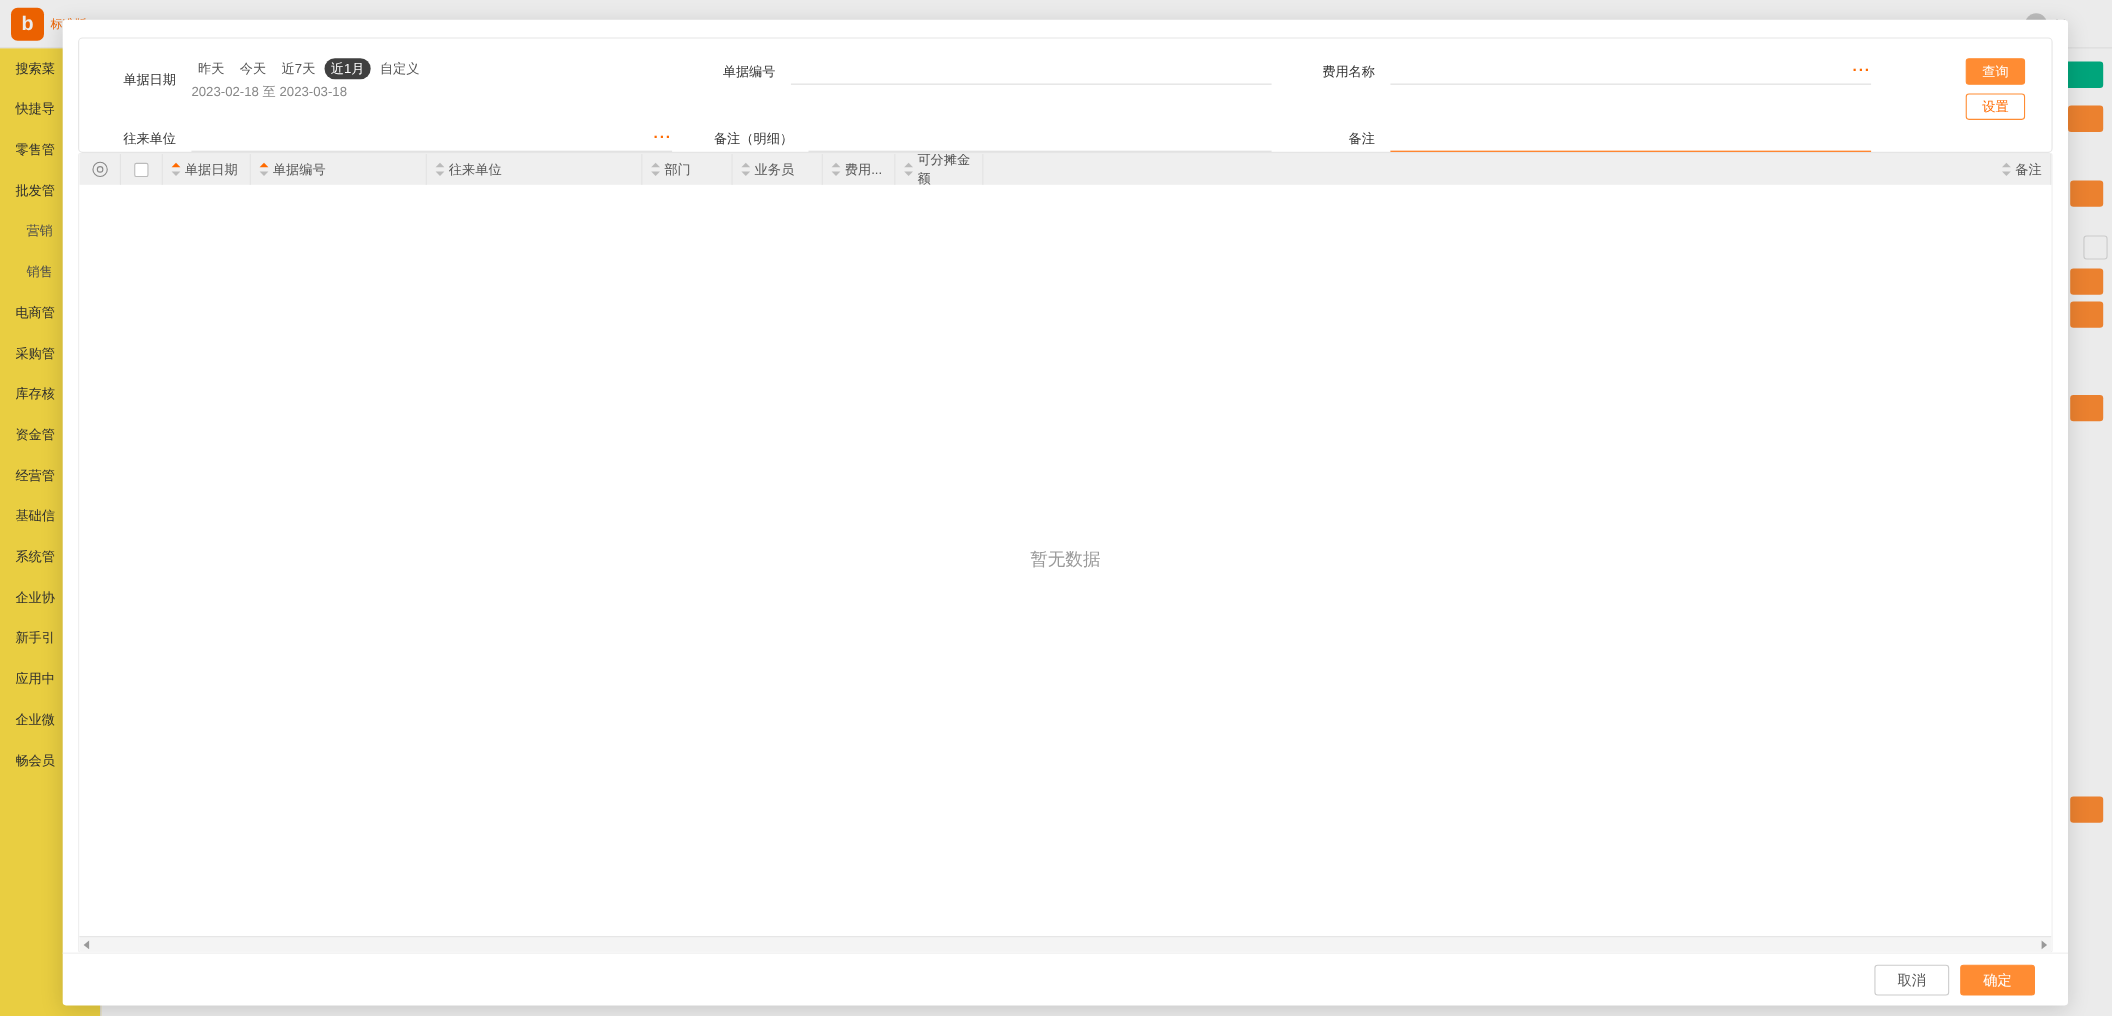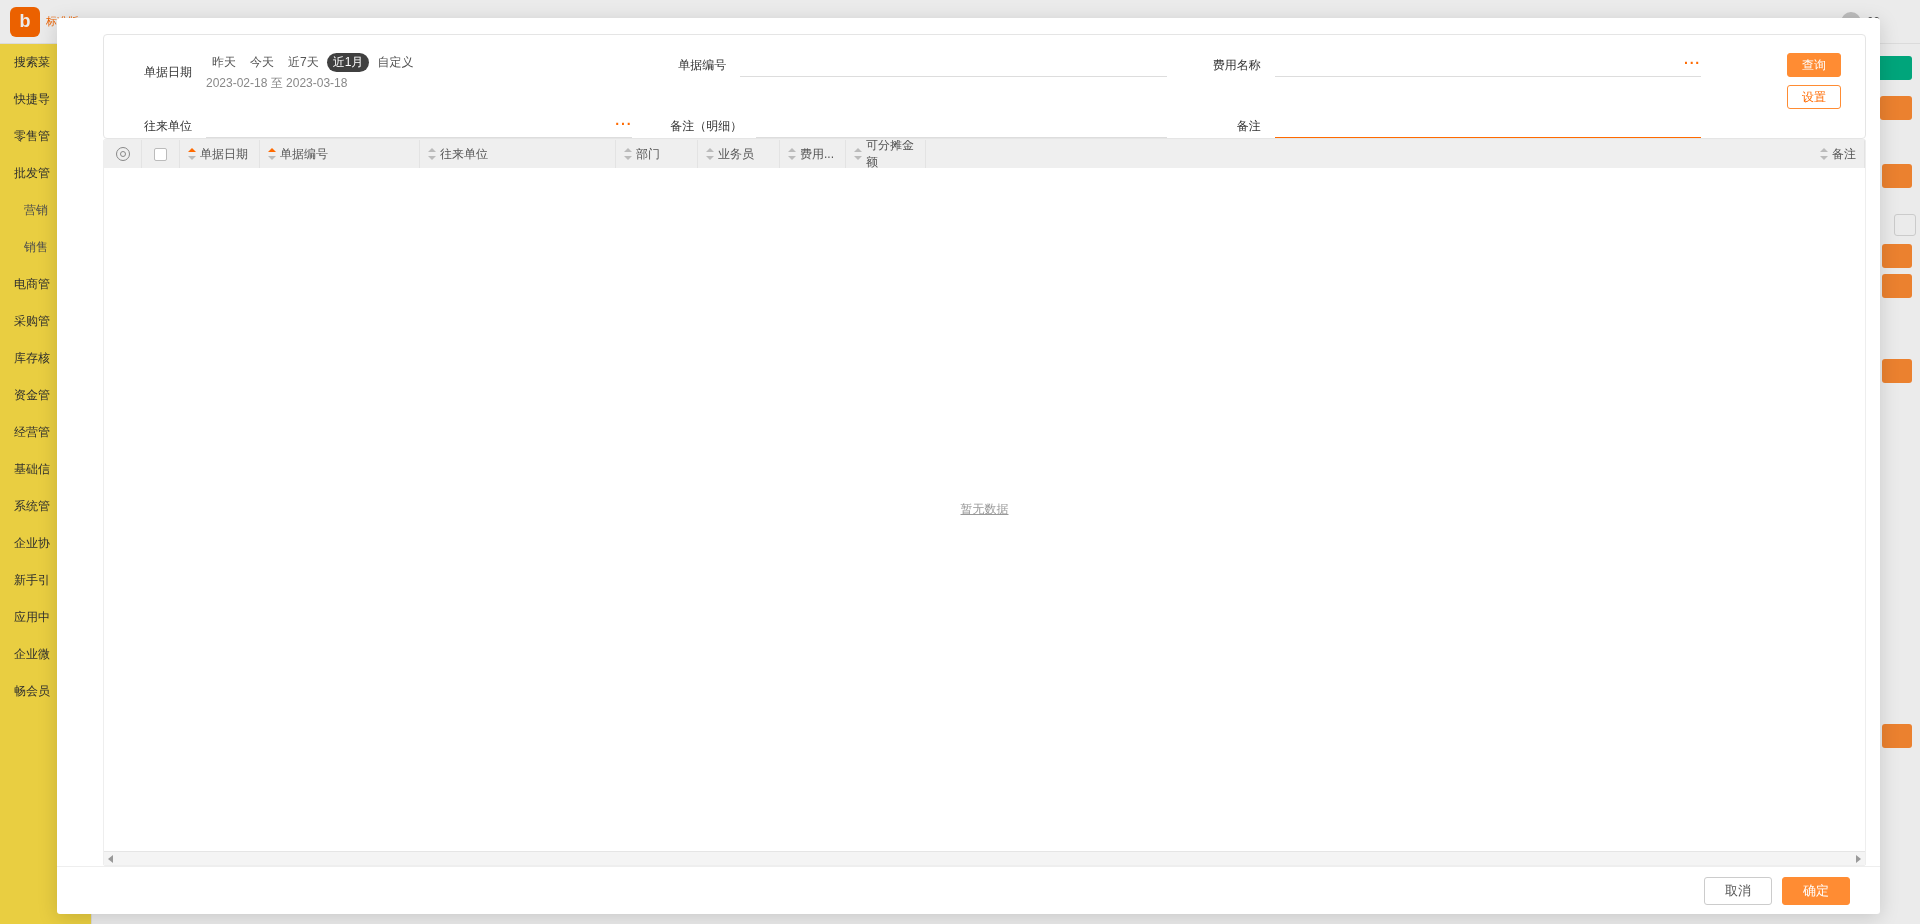--- a/index.html
+++ b/index.html
@@ -29,21 +29,21 @@
 
 
 .overlay { position: absolute; inset: 0; background: rgba(0,0,0,0.08); }
 .modal { position: absolute; left: 57px; top: 18px; right: 40px; bottom: 10px; background: #fff; border-radius: 3px; box-shadow: 0 4px 20px rgba(0,0,0,0.15); display: flex; flex-direction: column; }
 .modal-header { height: 34px; display: flex; align-items: center; justify-content: space-between; padding: 0 14px; font-size: 13px; color: #333; border-bottom: 1px solid #eee; background:#fafafa; border-radius:3px 3px 0 0;}
 .modal-close { width: 16px; height: 16px; cursor: pointer; position: relative; }
 .modal-close::before, .modal-close::after { content:""; position:absolute; left:7px; top:0; width:1.5px; height:16px; background:#666; }
 .modal-close::before { transform: rotate(45deg); }
 .modal-close::after { transform: rotate(-45deg); }
 
-.modal-body { flex: 1; padding: 16px 14px 0 14px; overflow: hidden; display:flex; flex-direction:column;margin-left:32px; }
+.modal-body { flex: 1; padding: 16px 14px 0 14px; overflow: hidden; display:flex; flex-direction:column; }
 
 .search-panel { border: 1px solid #e5e5e5; border-radius: 4px; padding: 18px 24px 0 24px; position: relative; }
 .search-grid { display: grid; grid-template-columns: 1fr 1fr 1fr 110px; column-gap: 30px; row-gap: 22px; align-items: start; }
 .field { display: flex; align-items: center; }
 .field-label { width: 64px; text-align: right; margin-right: 14px; color: #333; flex-shrink: 0; font-size: 12px; }
 .field-body { flex: 1; position: relative; }
 .underline-input { width: 100%; border: none; border-bottom: 1px solid #ddd; height: 24px; outline: none; font-size: 12px; background: transparent; }
 .underline-input.active { border-bottom-color: #ff6a00; }
 .input-more { position: absolute; right: 0; top: 2px; color: #ff6a00; font-weight: bold; letter-spacing: 1px; cursor: pointer; font-size: 14px; }
 
@@ -83,21 +83,21 @@
 .th-alloc { width: 80px; }
 .th-remark { flex: 1; justify-content: flex-end; }
 .sort-arrows { width: 8px; height: 12px; margin-right: 4px; position: relative; flex-shrink:0; }
 .sort-arrows::before { content:""; position:absolute; left:0; top:0; border-left:4px solid transparent; border-right:4px solid transparent; border-bottom:4px solid #bbb; }
 .sort-arrows::after { content:""; position:absolute; left:0; bottom:0; border-left:4px solid transparent; border-right:4px solid transparent; border-top:4px solid #bbb; }
 .sort-arrows.asc::before { border-bottom-color: #ff6a00; }
 .gear-icon { width:14px; height:14px; border:1.5px solid #888; border-radius:50%; position:relative; }
 .gear-icon::before { content:""; position:absolute; inset:3px; border:1.5px solid #888; border-radius:50%; }
 .chk { width:13px; height:13px; border:1px solid #bbb; border-radius:2px; background:#fff; }
 
-.tbody { flex:1; display:flex; align-items:center; justify-content:center; color:#999; font-size:12px;text-decoration:underline; }
+.tbody { flex:1; display:flex; align-items:center; justify-content:center; color:#999; font-size:16px; }
 
 .hscroll { height: 14px; background: #f4f4f4; border-top:1px solid #e5e5e5; position: relative; }
 .hscroll::before, .hscroll::after { content:""; position:absolute; top:3px; width:0; height:0; border-top:4px solid transparent; border-bottom:4px solid transparent; }
 .hscroll::before { left:4px; border-right:5px solid #999; }
 .hscroll::after { right:4px; border-left:5px solid #999; }
 
 .modal-footer { height: 48px; border-top: 1px solid #eee; display: flex; align-items: center; justify-content: flex-end; gap: 10px; padding: 0 30px; }
 .btn-lg { height: 28px; padding: 0 20px; font-size: 13px; }
 </style>
 </head>

